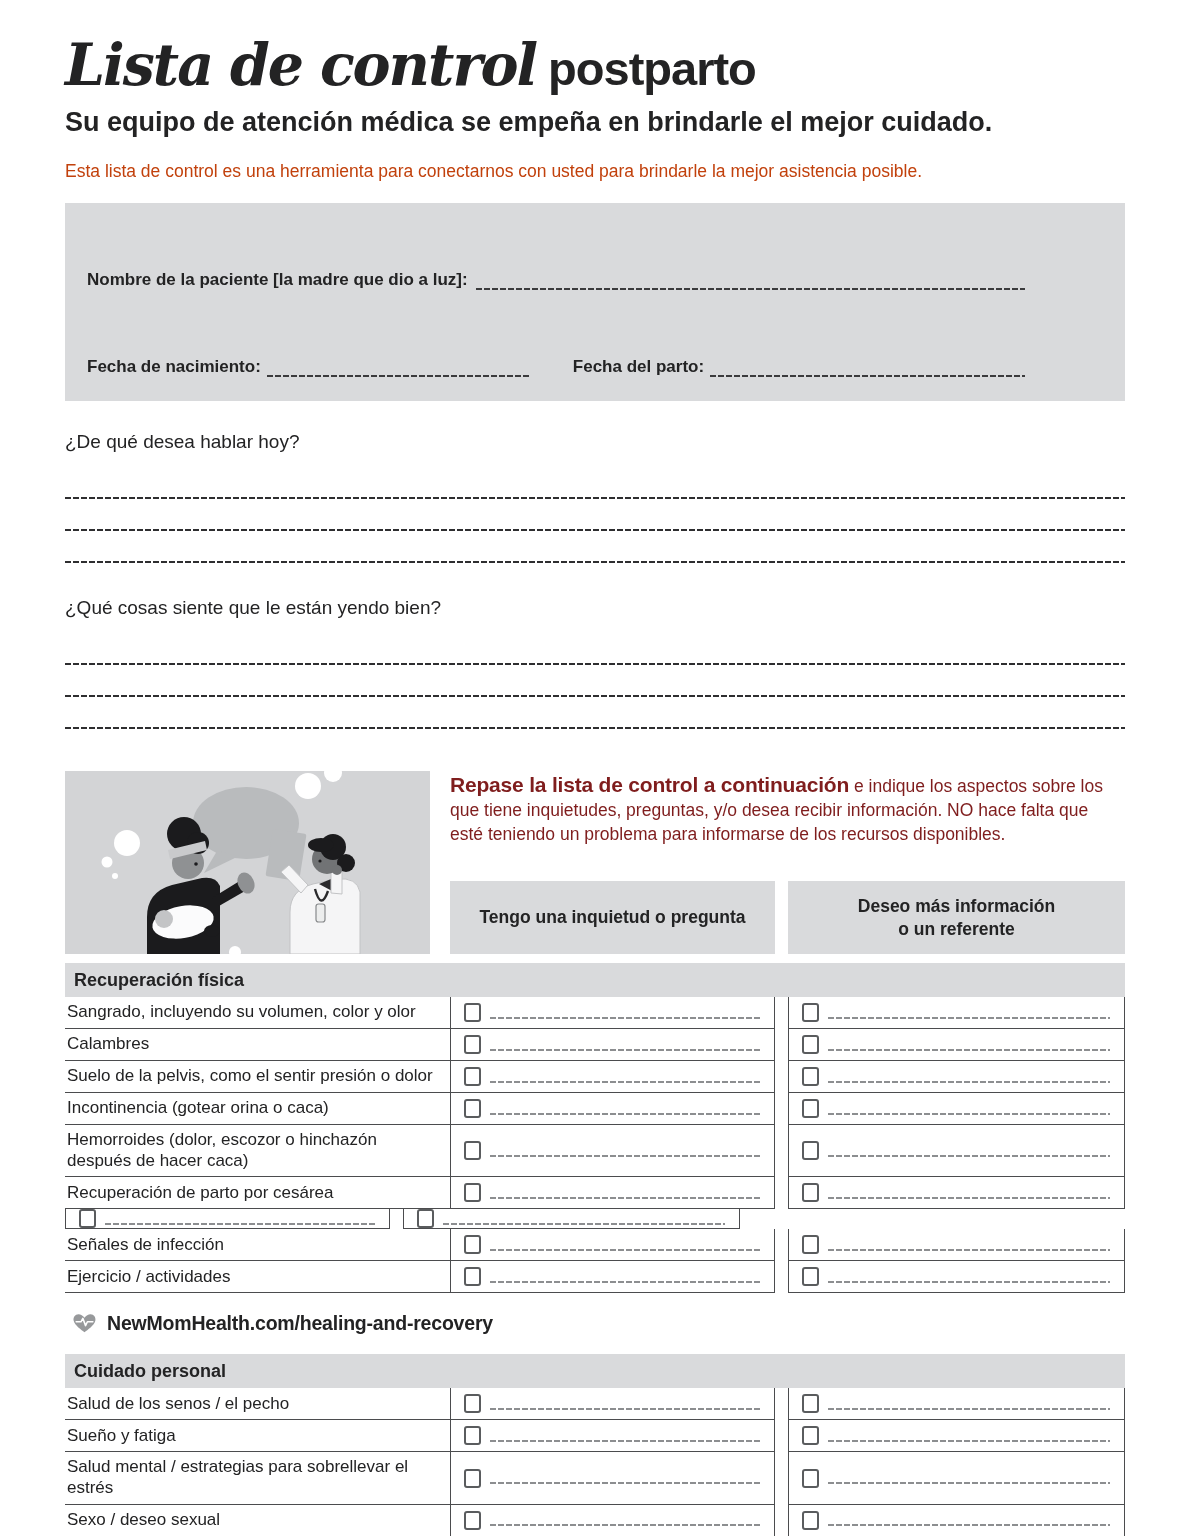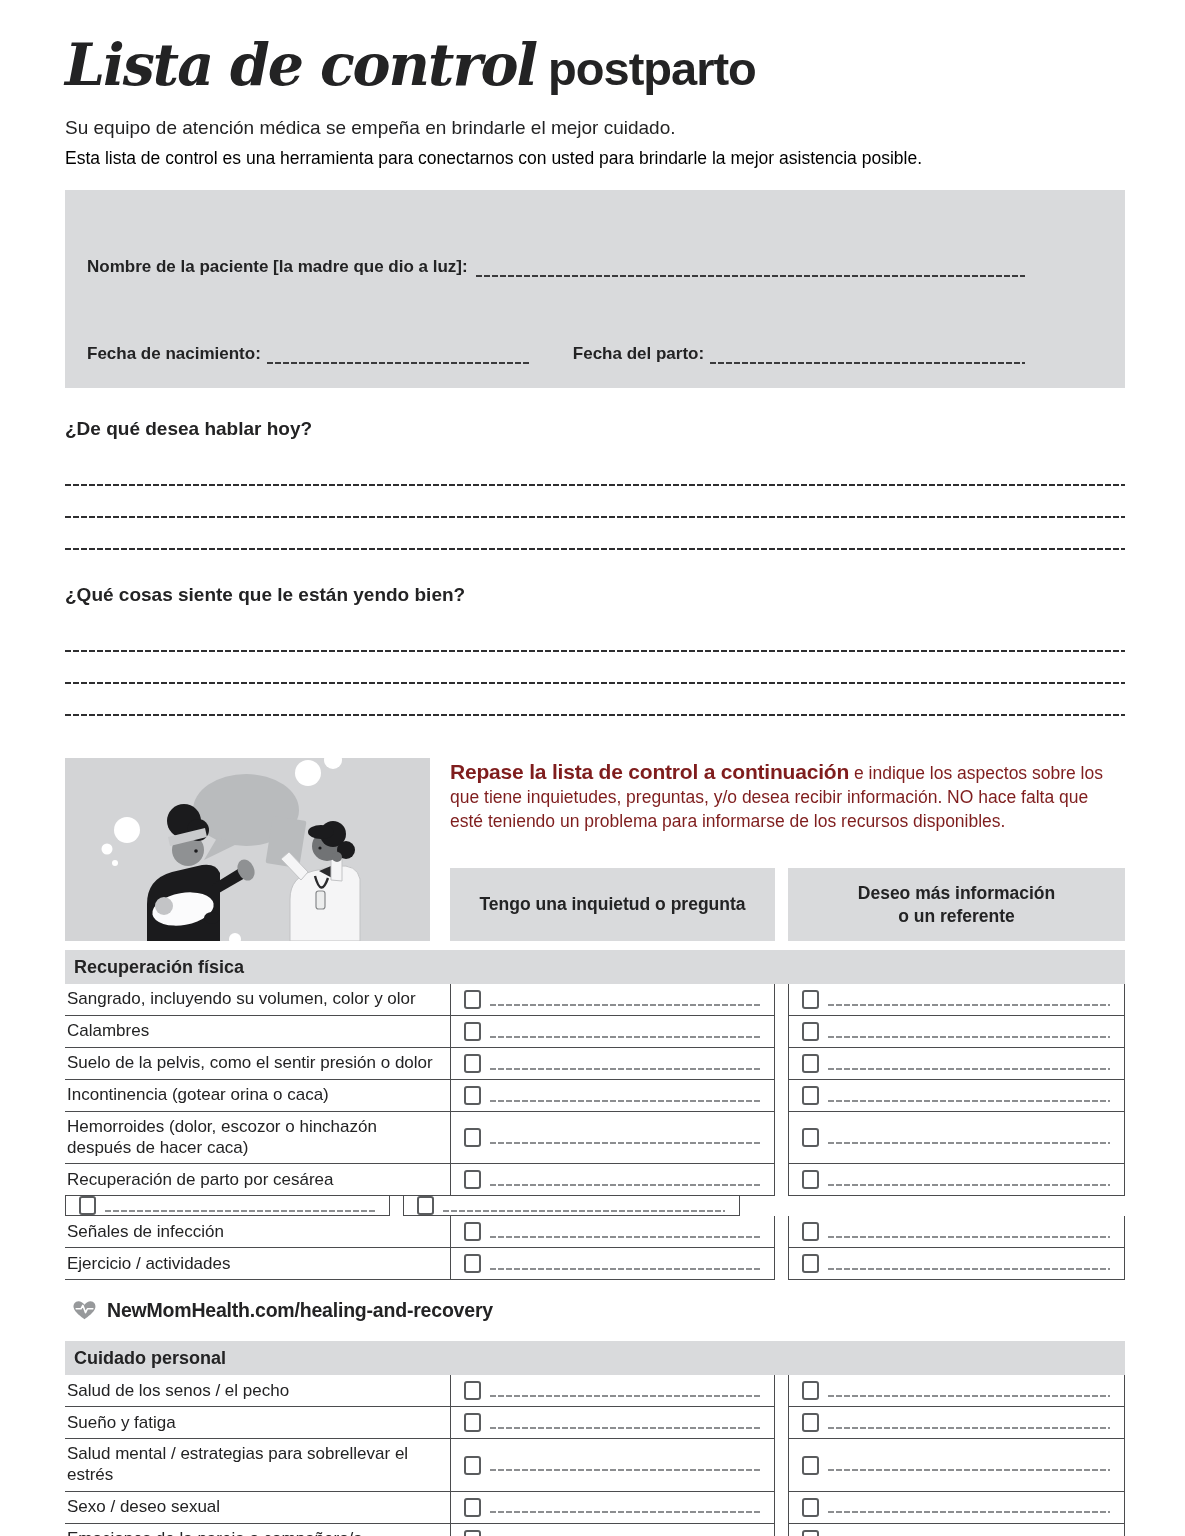--- a/index.html
+++ b/index.html
@@ -22,40 +22,40 @@
   
   .title{white-space:nowrap;line-height:1;}
   .title .script{
     font-family:"DejaVu Serif",serif;font-style:italic;font-weight:700;
     font-size:57px;letter-spacing:-2px;
   }
   .title .strong{
     font-family:"Liberation Sans",sans-serif;font-weight:700;
     font-size:47px;letter-spacing:-1px;margin-left:12px;
   }
-  .subtitle{font-weight:400;font-size:19px;margin-top:24px;}
-  .intro{font-size:17.5px;margin-top:9px;color:#000000;}
+  .subtitle{font-weight:700;font-size:27px;margin-top:14px;}
+  .intro{font-size:17.5px;margin-top:23px;color:#c2410c;}
 
   
   .patient-box{background:var(--panel);margin-top:21px;padding:24px 100px 24px 22px;}
   .pb-row{display:flex;align-items:flex-end;font-weight:700;font-size:17px;}
   .pb-row + .pb-row{margin-top:24px;}
   .pb-label{white-space:nowrap;margin-top:43px;}
   .blank-line{
     height:15px;
     background:repeating-linear-gradient(to right,var(--line-dark) 0 6px,transparent 6px 8px);
     background-size:100% 2px;background-position:left bottom;background-repeat:no-repeat;
   }
   .pb-name-line{flex:1;margin-left:8px;}
   .pb-dob-line{width:262px;margin-left:6px;}
   .pb-del-label{margin-left:44px;}
   .pb-del-line{flex:1;margin-left:6px;}
 
   
-  .q-label{font-weight:700;font-size:19px;}
+  .q-label{font-weight:400;font-size:19px;}
   .q1{margin-top:30px;}
   .q2{margin-top:34px;}
   .q-lines{margin-top:14px;}
   .rule-line{
     height:32px;
     background:repeating-linear-gradient(to right,#2e2e30 0 6px,transparent 6px 8px);
     background-size:100% 2.4px;background-position:left bottom;background-repeat:no-repeat;
   }
 
   

